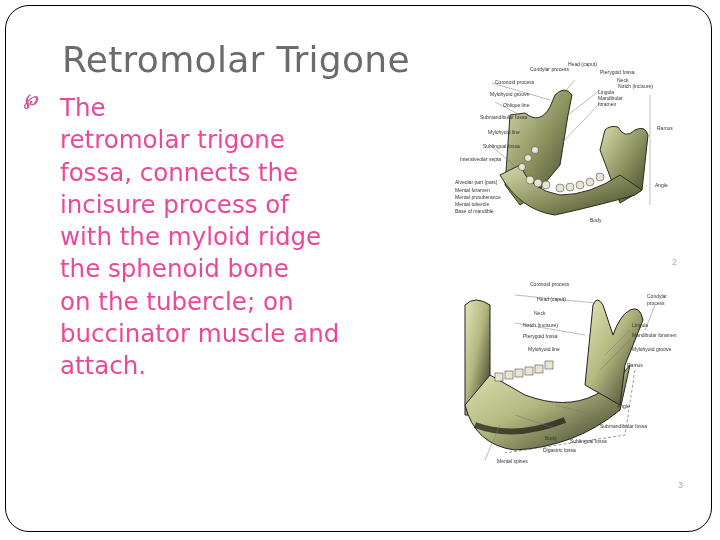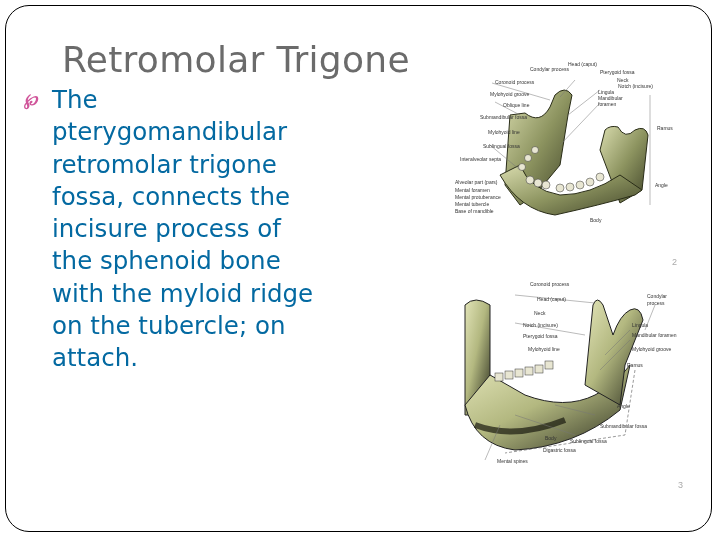--- a/index.html
+++ b/index.html
@@ -16,48 +16,48 @@
     font-family: "DejaVu Sans", sans-serif; letter-spacing: 0.3px; white-space: nowrap;
     line-height: 1.1;
   }
   .bullet-wrap { position: absolute; left: 22px; top: 80px; width: 380px; }
   .bullet-glyph {
     position: absolute; left: 2px; top: 8px; color: #d0559a; font-size: 16px;
     font-family: "DejaVu Serif", serif; font-style: italic; font-weight: bold;
   }
   .body-text {
     position: absolute; left: 26px; top: 0; width: 350px; font-size: 24.5px; line-height: 32.3px;
-    color: #0369a1; margin: 4px;
+    color: #ec4899; margin: 12px;
   }
   .fig {
     position: absolute; background: #fff;
   }
   .fig1 { left: 450px; top: 55px; width: 230px; height: 170px; }
   .fig2 { left: 455px; top: 275px; width: 235px; height: 200px; }
   .lbl { position: absolute; font-size: 5px; color: #333; white-space: nowrap; font-family: "Liberation Sans", sans-serif; }
   .pgmark { position: absolute; font-size: 9px; color: #aaa; font-family: "Liberation Sans", sans-serif; }
 </style>
 </head>
 <body>
 
 <div class="frame"></div>
 
 <div class="title">Retromolar Trigone</div>
 
 <div class="bullet-wrap">
   <span class="bullet-glyph">℘</span>
   <div class="body-text">
     <div>The</div>
-    <div>pterygomandibular</div>
     <div>retromolar trigone</div>
     <div>fossa, connects the</div>
     <div>incisure process of</div>
+    <div>with the myloid ridge</div>
     <div>the sphenoid bone</div>
-    <div>with the myloid ridge</div>
     <div>on the tubercle; on</div>
+    <div>buccinator muscle and</div>
     <div>attach.</div>
   </div>
 </div>
 
 <div class="fig fig1">
   <svg width="230" height="170" viewBox="0 0 230 170">
     <defs>
       <linearGradient id="bone1" x1="0" y1="0" x2="1" y2="1">
         <stop offset="0" stop-color="#d9dcae"></stop>
         <stop offset="0.5" stop-color="#8d9460"></stop>

